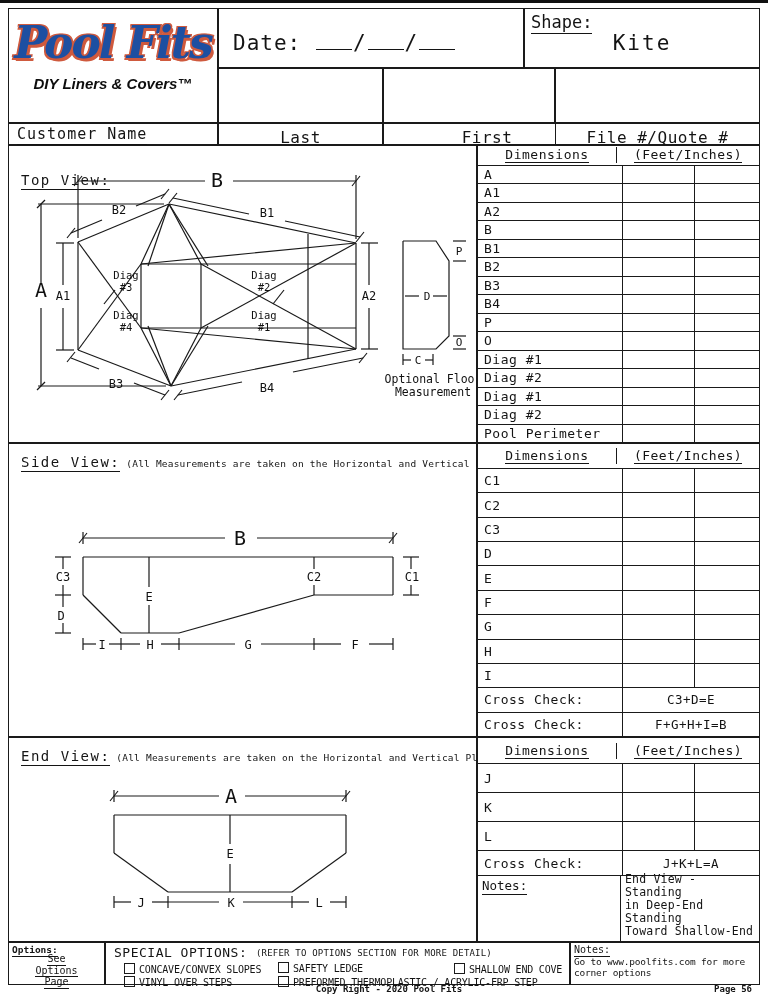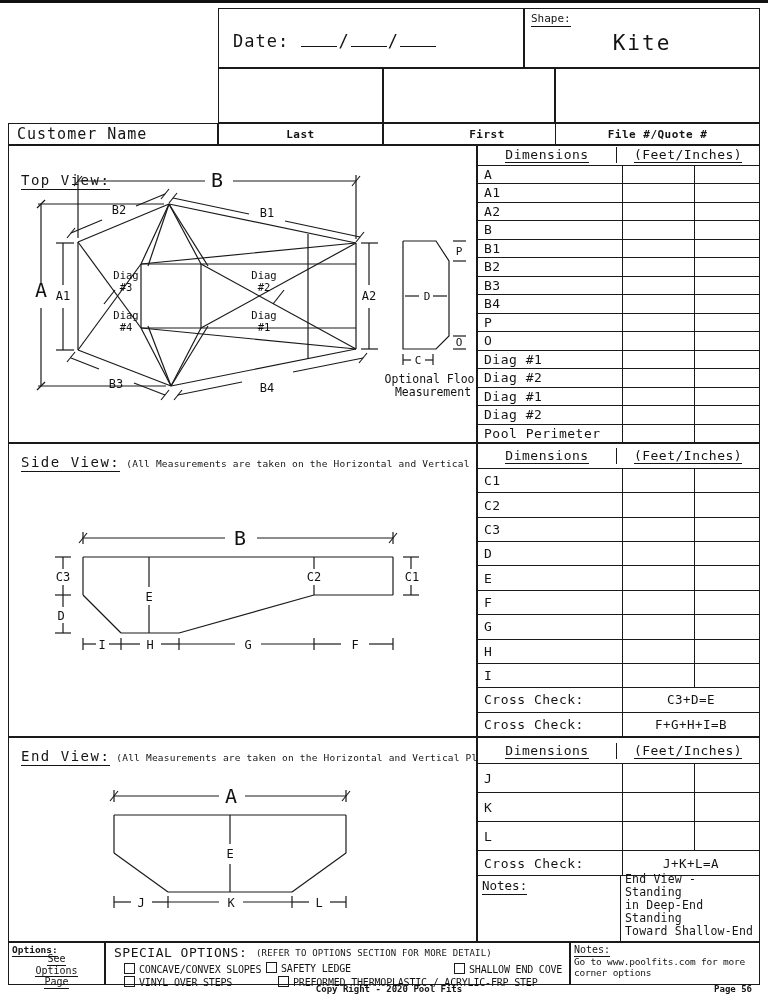--- a/index.html
+++ b/index.html
@@ -10,29 +10,29 @@
   .ul{border-bottom:1.5px solid #141414;padding-bottom:1px;display:inline-block;}
   
   #topbar{left:0;top:0;width:768px;height:3px;background:#111;}
   #logo-box{left:8px;top:8px;width:210px;height:115px;text-align:center;}
   .logo-script{font-family:"DejaVu Serif",serif;font-style:italic;font-weight:bold;
     font-size:44px;line-height:1;color:#1d4fa1;letter-spacing:-2px;margin-top:12px;
     text-shadow:-1.5px -1.5px 0 #cf5a3e,1.5px -1.5px 0 #cf5a3e,-1.5px 1.5px 0 #cf5a3e,2.5px 2.5px 0 #cf5a3e;}
   .logo-tag{font-family:"Liberation Sans",sans-serif;font-weight:bold;font-style:italic;
     font-size:15px;color:#0d0d0d;margin-top:10px;}
   #date-box{left:218px;top:8px;width:306px;height:60px;}
-  .date-line{position:absolute;left:14px;top:22px;font-size:17px;letter-spacing:1px;}
+  .date-line{position:absolute;left:14px;top:22px;font-size:21px;letter-spacing:1px;}
   .blank{display:inline-block;width:36px;height:13px;border-bottom:1.7px solid #141414;margin:0 1px;}
   #shape-box{left:524px;top:8px;width:236px;height:60px;}
-  .shape-label{position:absolute;left:6px;top:3px;font-size:11px;}
+  .shape-label{position:absolute;left:6px;top:3px;font-size:17px;}
   .shape-value{position:absolute;left:0;right:0;top:22px;text-align:center;font-size:21px;letter-spacing:2px;}
   .mid-cell{background:#fff;}
   #cust-box{left:8px;top:123px;width:210px;height:22px;}
   .cust-label{position:absolute;left:8px;top:1px;font-size:15px;letter-spacing:1px;}
-  .name-col{font-size:11px;padding-top:4px;text-align:center;letter-spacing:0.5px;font-weight:bold;}
+  .name-col{font-size:16px;padding-top:4px;text-align:center;letter-spacing:0.5px;}
   
   .sec-title{font-size:14px;letter-spacing:1.5px;}
   .sec-sub{font-size:9.5px;letter-spacing:0.2px;margin-left:6px;}
   
   .dtable{position:absolute;box-sizing:border-box;border:1.6px solid #1a1a1a;display:flex;flex-direction:column;background:#fff;}
   .trow{display:flex;align-items:stretch;min-height:0;}
   .trow + .trow{border-top:1px solid #1a1a1a;}
   .trow.thead{flex:0 0 22px;align-items:center;}
   .c-label{flex:0 0 138px;padding-left:6px;display:flex;align-items:center;font-size:13px;letter-spacing:0.5px;}
   .c-val1{flex:0 0 71px;border-left:1px solid #1a1a1a;}
@@ -70,20 +70,24 @@
   .nb-text{position:absolute;left:3px;top:13px;width:180px;font-size:9.5px;line-height:11px;letter-spacing:-0.2px;}
   .footer-copy{left:0;top:984px;width:768px;text-align:center;font-size:9px;font-weight:bold;padding-left:10px;}
   .footer-page{left:690px;top:984px;width:70px;text-align:right;font-size:9px;font-weight:bold;padding-right:8px;}
 </style>
 </head>
 <body>
 
 <div id="page">
   <div id="topbar" class="abs"></div>
 
+  <div id="logo-box" class="box">
+    <div class="logo-script">Pool Fits</div>
+    <div class="logo-tag">DIY Liners &amp; Covers™</div>
+  </div>
 
   <div id="date-box" class="box">
     <div class="date-line">
       <span>Date:</span>
       <span class="blank"></span><span>/</span><span class="blank"></span><span>/</span><span class="blank"></span>
     </div>
   </div>
 
   <div id="shape-box" class="box">
     <span class="shape-label ul">Shape:</span>
@@ -509,21 +513,21 @@
       <span>Page</span>
     </div>
   </div>
 
   <div id="special-box" class="box">
     <span class="sp-title">SPECIAL OPTIONS:</span>
     <span class="sp-hint">(REFER TO OPTIONS SECTION FOR MORE DETAIL)</span>
     <div class="cbx-item" style="left:18px;top:15px;">
       <span class="cbx"></span><span class="cbx-label">CONCAVE/CONVEX SLOPES</span>
     </div>
-    <div class="cbx-item" style="left:160px;top:14px;">
+    <div class="cbx-item" style="left:172px;top:14px;">
       <span class="cbx"></span><span class="cbx-label">SAFETY LEDGE</span>
     </div>
     <div class="cbx-item" style="left:348px;top:15px;">
       <span class="cbx"></span><span class="cbx-label">SHALLOW END COVE</span>
     </div>
     <div class="cbx-item" style="left:18px;top:28px;">
       <span class="cbx"></span><span class="cbx-label">VINYL OVER STEPS</span>
     </div>
     <div class="cbx-item" style="left:172px;top:28px;">
       <span class="cbx"></span><span class="cbx-label">PREFORMED THERMOPLASTIC / ACRYLIC-FRP STEP</span>

